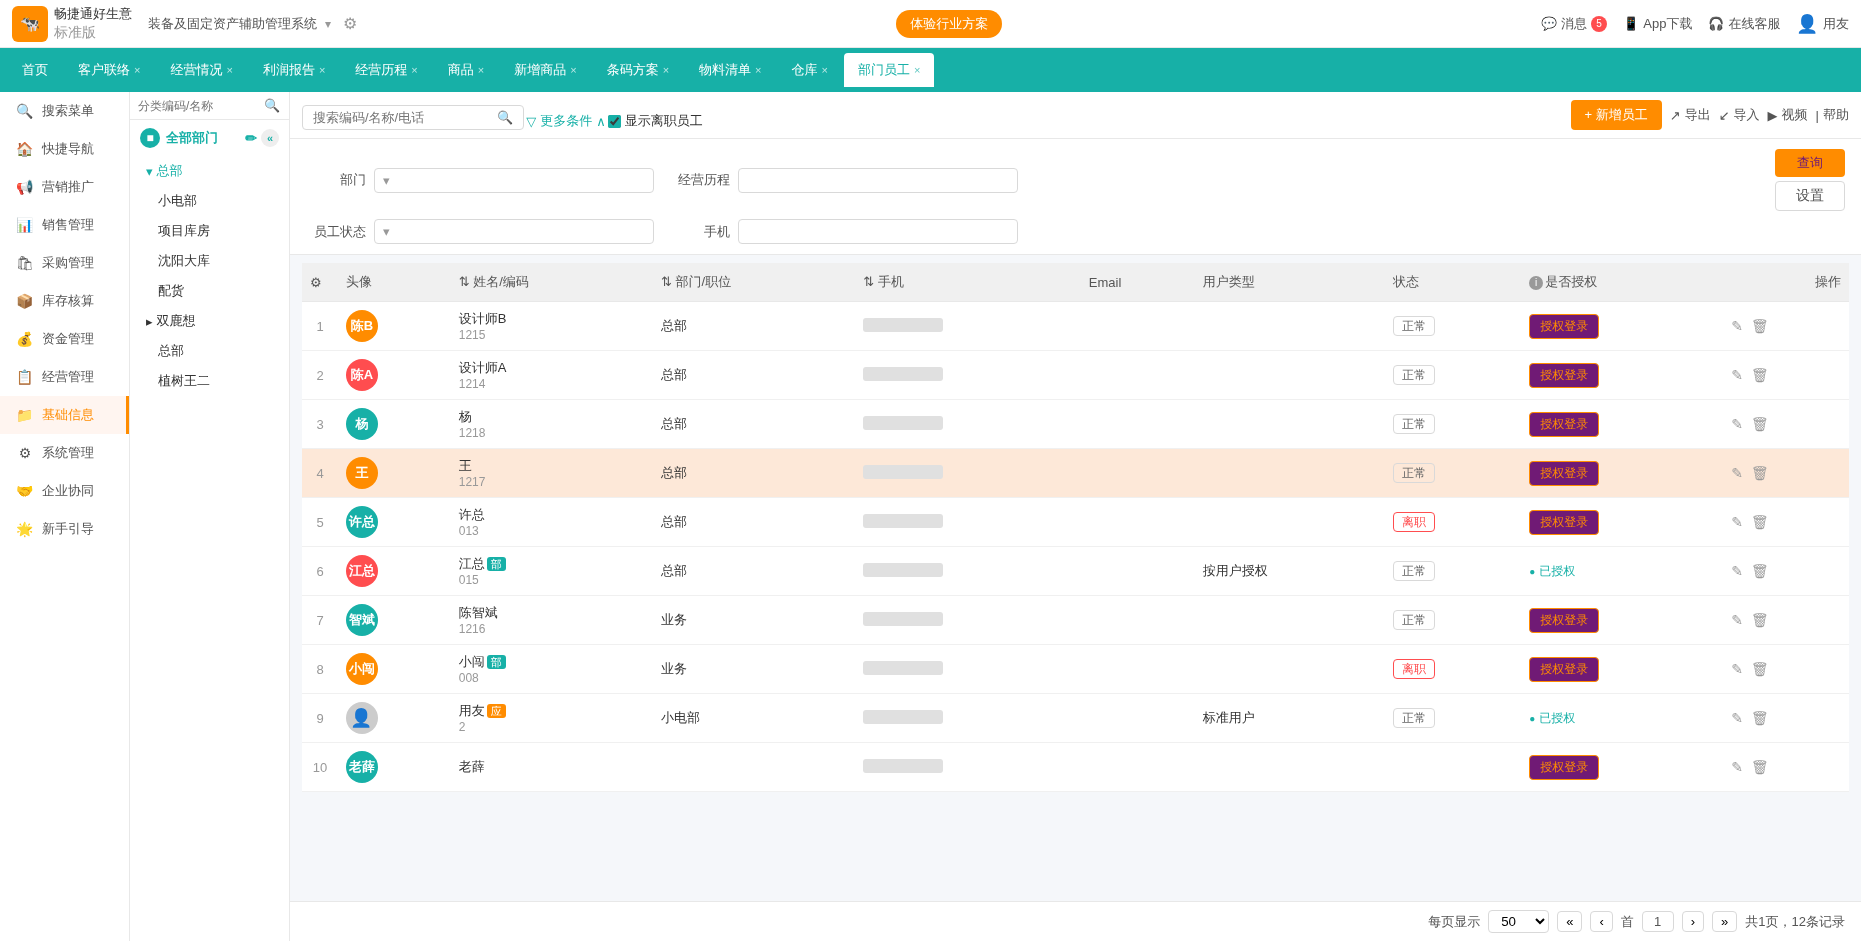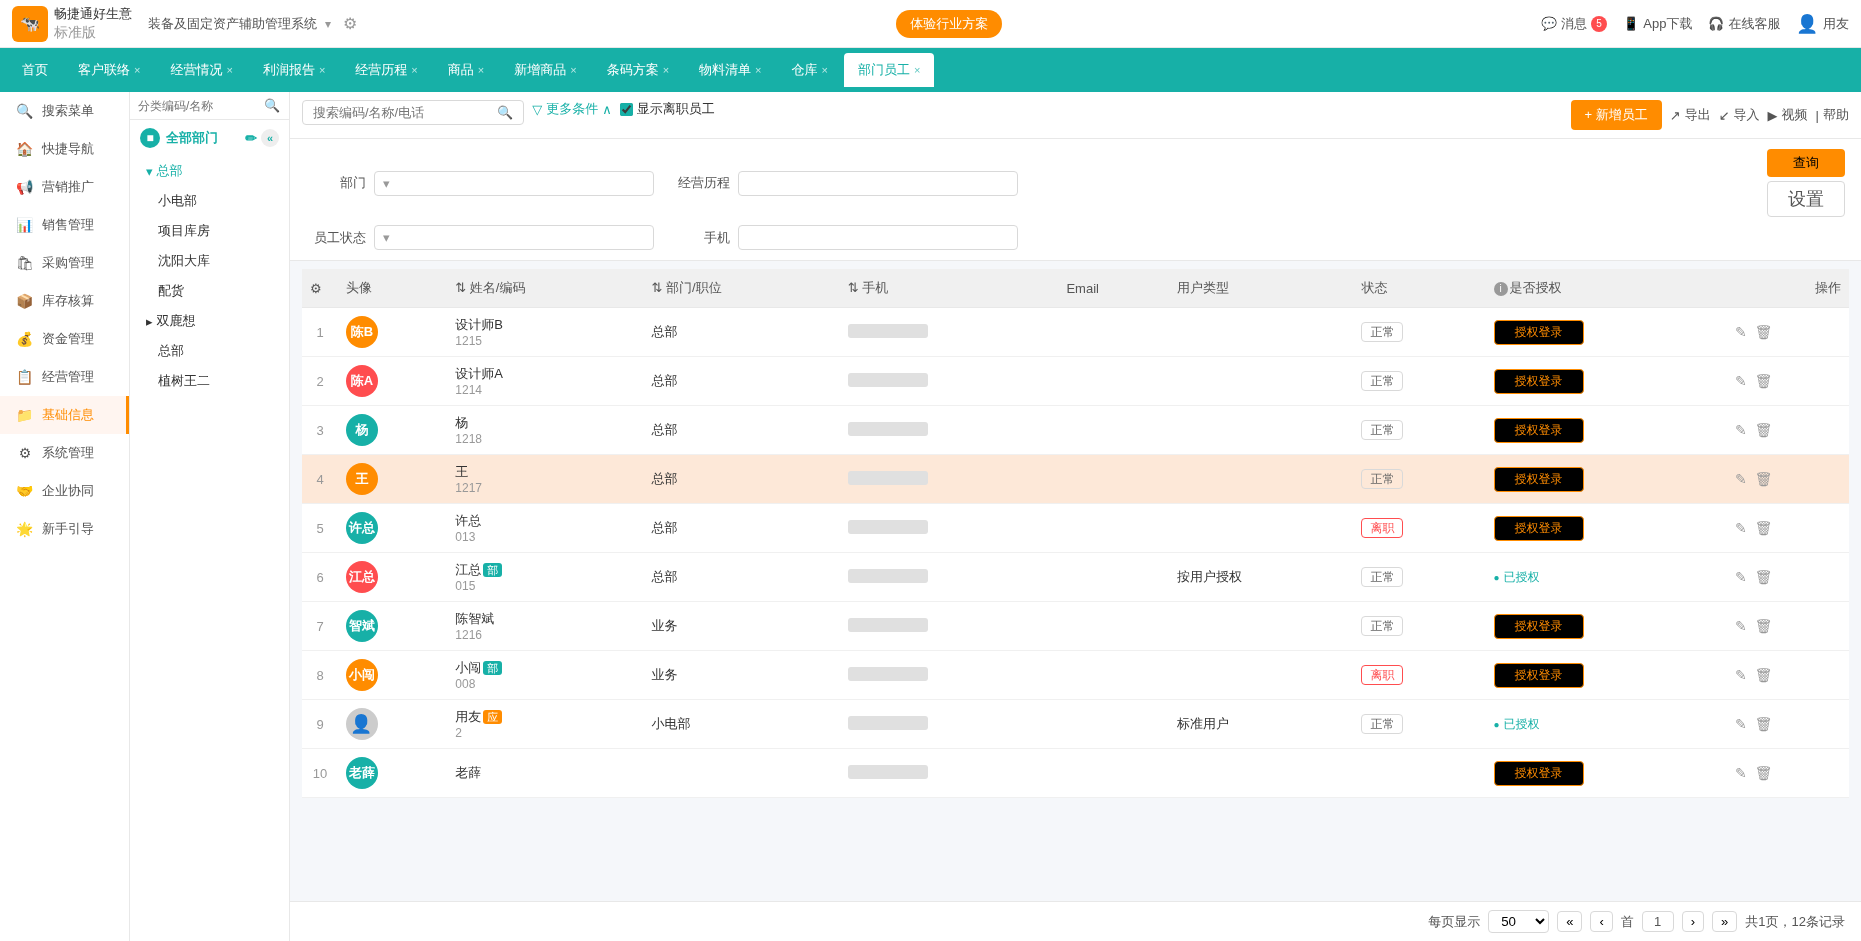--- a/index.html
+++ b/index.html
@@ -44,58 +44,58 @@
     .dept-search input { border: none; outline: none; flex: 1; font-size: 12px; color: #999; background: transparent; }
     .dept-tree-item { padding: 6px 10px 6px 16px; cursor: pointer; font-size: 13px; color: #333; display: flex; align-items: center; gap: 4px; }
     .dept-tree-item.selected { color: #17b0a7; }
     .dept-all { padding: 8px 10px; font-size: 13px; color: #17b0a7; font-weight: bold; display: flex; align-items: center; gap: 6px; cursor: pointer; }
     .dept-all-icon { width: 20px; height: 20px; background: #17b0a7; border-radius: 50%; color: #fff; display: flex; align-items: center; justify-content: center; font-size: 12px; }
 
     
     .main-panel { flex: 1; display: flex; flex-direction: column; overflow: hidden; background: #f5f7fa; }
 
     
-    .toolbar { padding: 8px 12px; background: #fff; border-bottom: 1px solid #e8e8e8; display: flex; align-items: flex-start; gap: 8px; flex-wrap: wrap; }
+    .toolbar { padding: 8px 12px; background: #fff; border-bottom: 1px solid #e8e8e8; display: flex; align-items: flex-end; gap: 2px; flex-wrap: wrap; }
     .search-box { border: 1px solid #d9d9d9; border-radius: 4px; padding: 4px 10px; display: flex; align-items: center; gap: 4px; background: #fff; }
     .search-box input { border: none; outline: none; font-size: 13px; width: 180px; }
     .filter-btn { color: #17b0a7; cursor: pointer; display: flex; align-items: center; gap: 4px; font-size: 13px; }
     .checkbox-label { display: flex; align-items: center; gap: 4px; font-size: 13px; color: #333; cursor: pointer; }
     .checkbox-label input { accent-color: #17b0a7; }
     .toolbar-right { margin-left: auto; display: flex; align-items: center; gap: 8px; }
     .btn-add { background: #ff8c00; color: #fff; border: none; border-radius: 4px; padding: 6px 14px; cursor: pointer; font-size: 13px; display: flex; align-items: center; gap: 4px; white-space: nowrap; }
     .btn-action { color: #555; cursor: pointer; display: flex; align-items: center; gap: 4px; font-size: 13px; white-space: nowrap; }
 
     
     .filter-bar { padding: 10px 16px; background: #fff; border-bottom: 1px solid #e8e8e8; }
     .filter-row { display: flex; align-items: center; gap: 16px; margin-bottom: 8px; }
     .filter-row:last-child { margin-bottom: 0; }
     .filter-item { display: flex; align-items: center; gap: 8px; }
     .filter-label { font-size: 13px; color: #555; white-space: nowrap; width: 60px; text-align: right; }
     .filter-select { border: 1px solid #d9d9d9; border-radius: 4px; padding: 4px 8px; font-size: 13px; min-width: 280px; display: flex; align-items: center; justify-content: space-between; cursor: pointer; background: #fff; color: #999; }
     .filter-input { border: 1px solid #d9d9d9; border-radius: 4px; padding: 4px 8px; font-size: 13px; width: 280px; outline: none; }
     .filter-actions { display: flex; flex-direction: column; gap: 4px; margin-left: auto; }
-    .btn-query { background: #ff8c00; color: #000000; border: none; border-radius: 4px; padding: 5px 20px; cursor: pointer; font-size: 13px; }
-    .btn-setting { background: #fff; color: #555; border: 1px solid #d9d9d9; border-radius: 4px; padding: 5px 20px; cursor: pointer; font-size: 18px; }
+    .btn-query { background: #ff8c00; color: #701a75; border: none; border-radius: 4px; padding: 5px 20px; cursor: pointer; font-size: 13px; }
+    .btn-setting { background: #fff; color: #555; border: 1px solid #d9d9d9; border-radius: 4px; padding: 5px 20px; cursor: pointer; font-size: 14px; }
 
     
     .table-container { flex: 1; overflow: auto; padding: 8px 12px; }
     table { width: 100%; border-collapse: collapse; background: #fff; }
     thead tr { background: #f0f0f0; }
     th { padding: 10px 8px; text-align: left; font-weight: normal; color: #555; font-size: 13px; border-bottom: 1px solid #e8e8e8; white-space: nowrap; }
     td { padding: 8px 8px; font-size: 13px; color: #333; border-bottom: 1px solid #f0f0f0; vertical-align: middle; }
     tr.highlighted { background: #fde8d8; }
 
     .avatar { width: 32px; height: 32px; border-radius: 50%; display: flex; align-items: center; justify-content: center; color: #fff; font-size: 13px; font-weight: bold; }
     .avatar-gray { background: #ccc; }
 
     .status-badge { padding: 2px 8px; border-radius: 4px; font-size: 12px; }
     .status-normal { color: #666; border: 1px solid #d9d9d9; }
     .status-resigned { color: #ff4d4f; border: 1px solid #ff4d4f; }
 
-    .btn-auth { border: 1px solid #ff8c00; color: #ff8c00; background: #000000; border-radius: 4px; padding: 3px 20px; cursor: pointer; font-size: 12px; white-space: nowrap; }
+    .btn-auth { border: 1px solid #ff8c00; color: #ff8c00; background: #701a75; border-radius: 4px; padding: 3px 10px; cursor: pointer; font-size: 12px; white-space: nowrap; }
     .authorized { color: #17b0a7; font-size: 12px; display: flex; align-items: center; gap: 4px; }
     .authorized::before { content: '●'; font-size: 10px; }
 
     .op-btns { display: flex; align-items: center; gap: 8px; color: #999; }
     .op-btn { cursor: pointer; font-size: 14px; }
 
     .blurred-text { background: #e0e0e0; border-radius: 3px; height: 14px; display: inline-block; min-width: 80px; }
 
     
     .pagination { padding: 8px 16px; background: #fff; border-top: 1px solid #e8e8e8; display: flex; align-items: center; justify-content: flex-end; gap: 8px; font-size: 13px; color: #555; }

